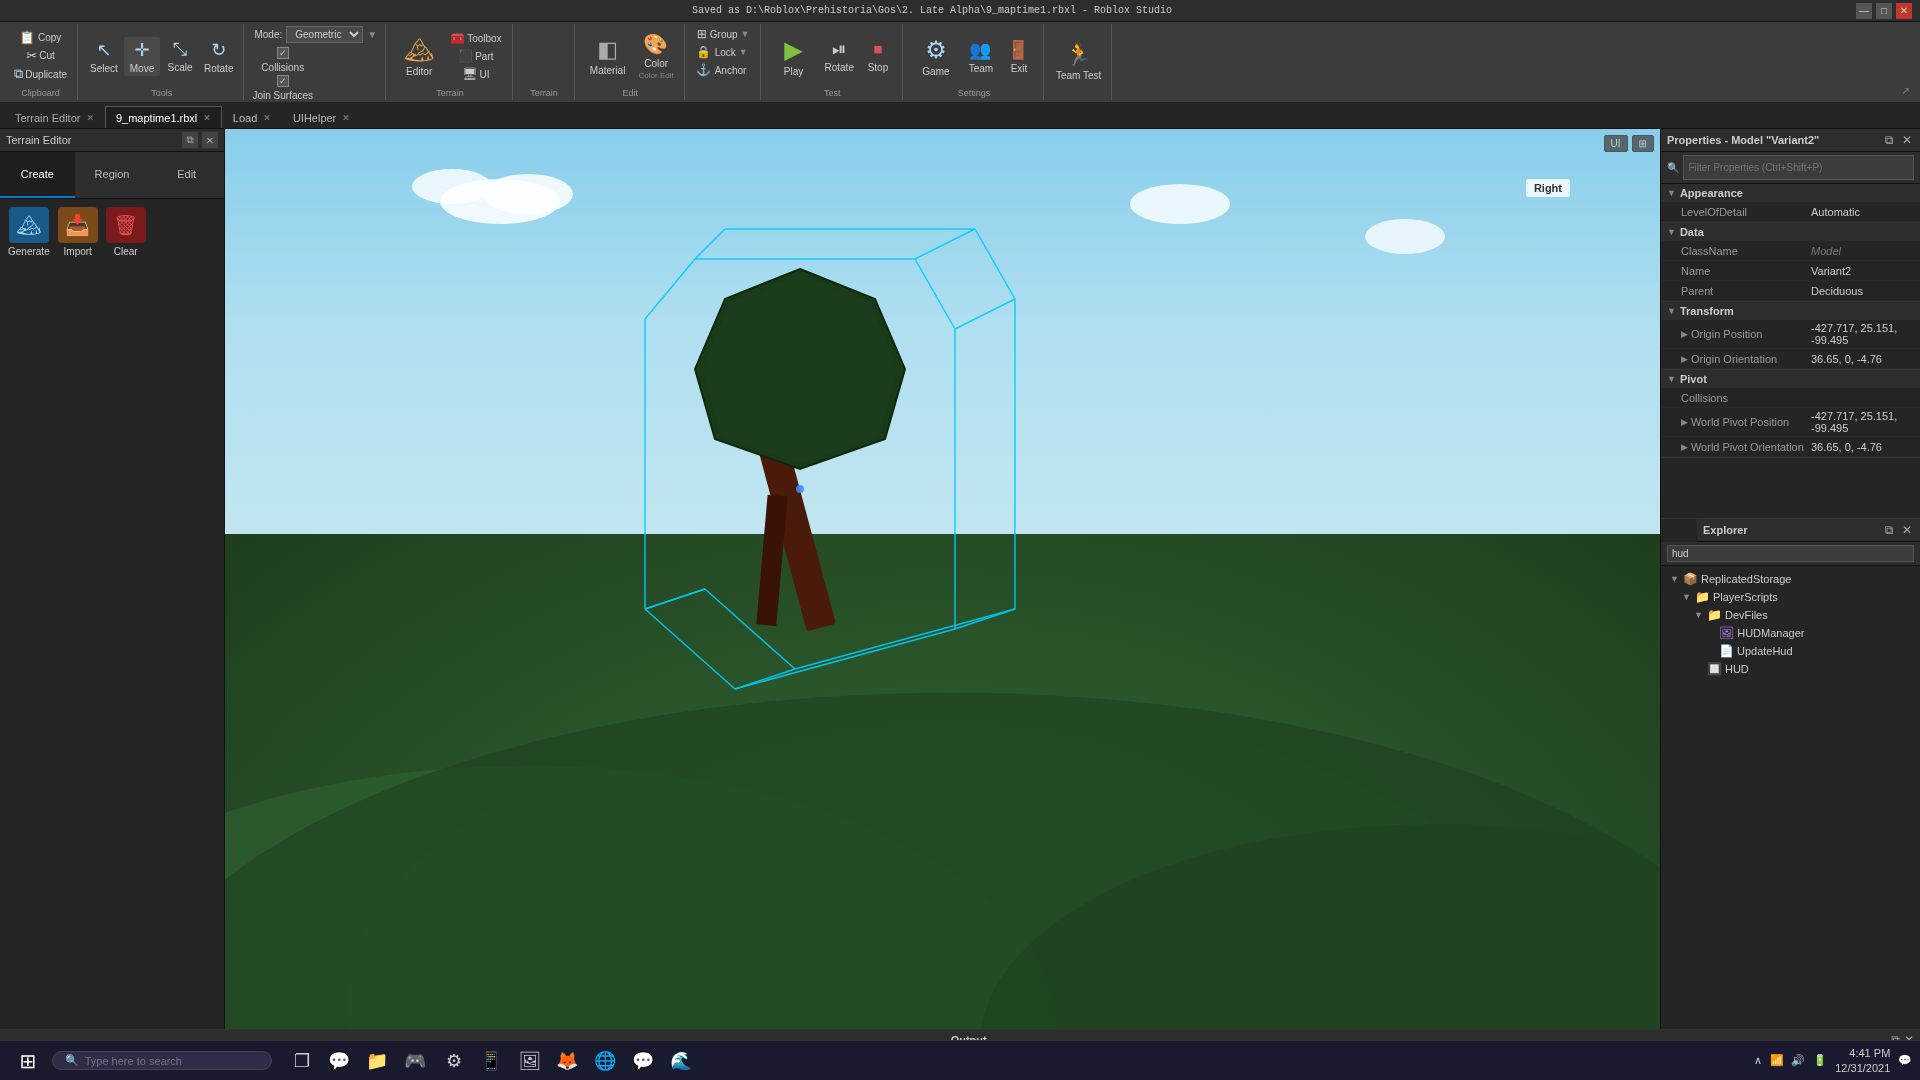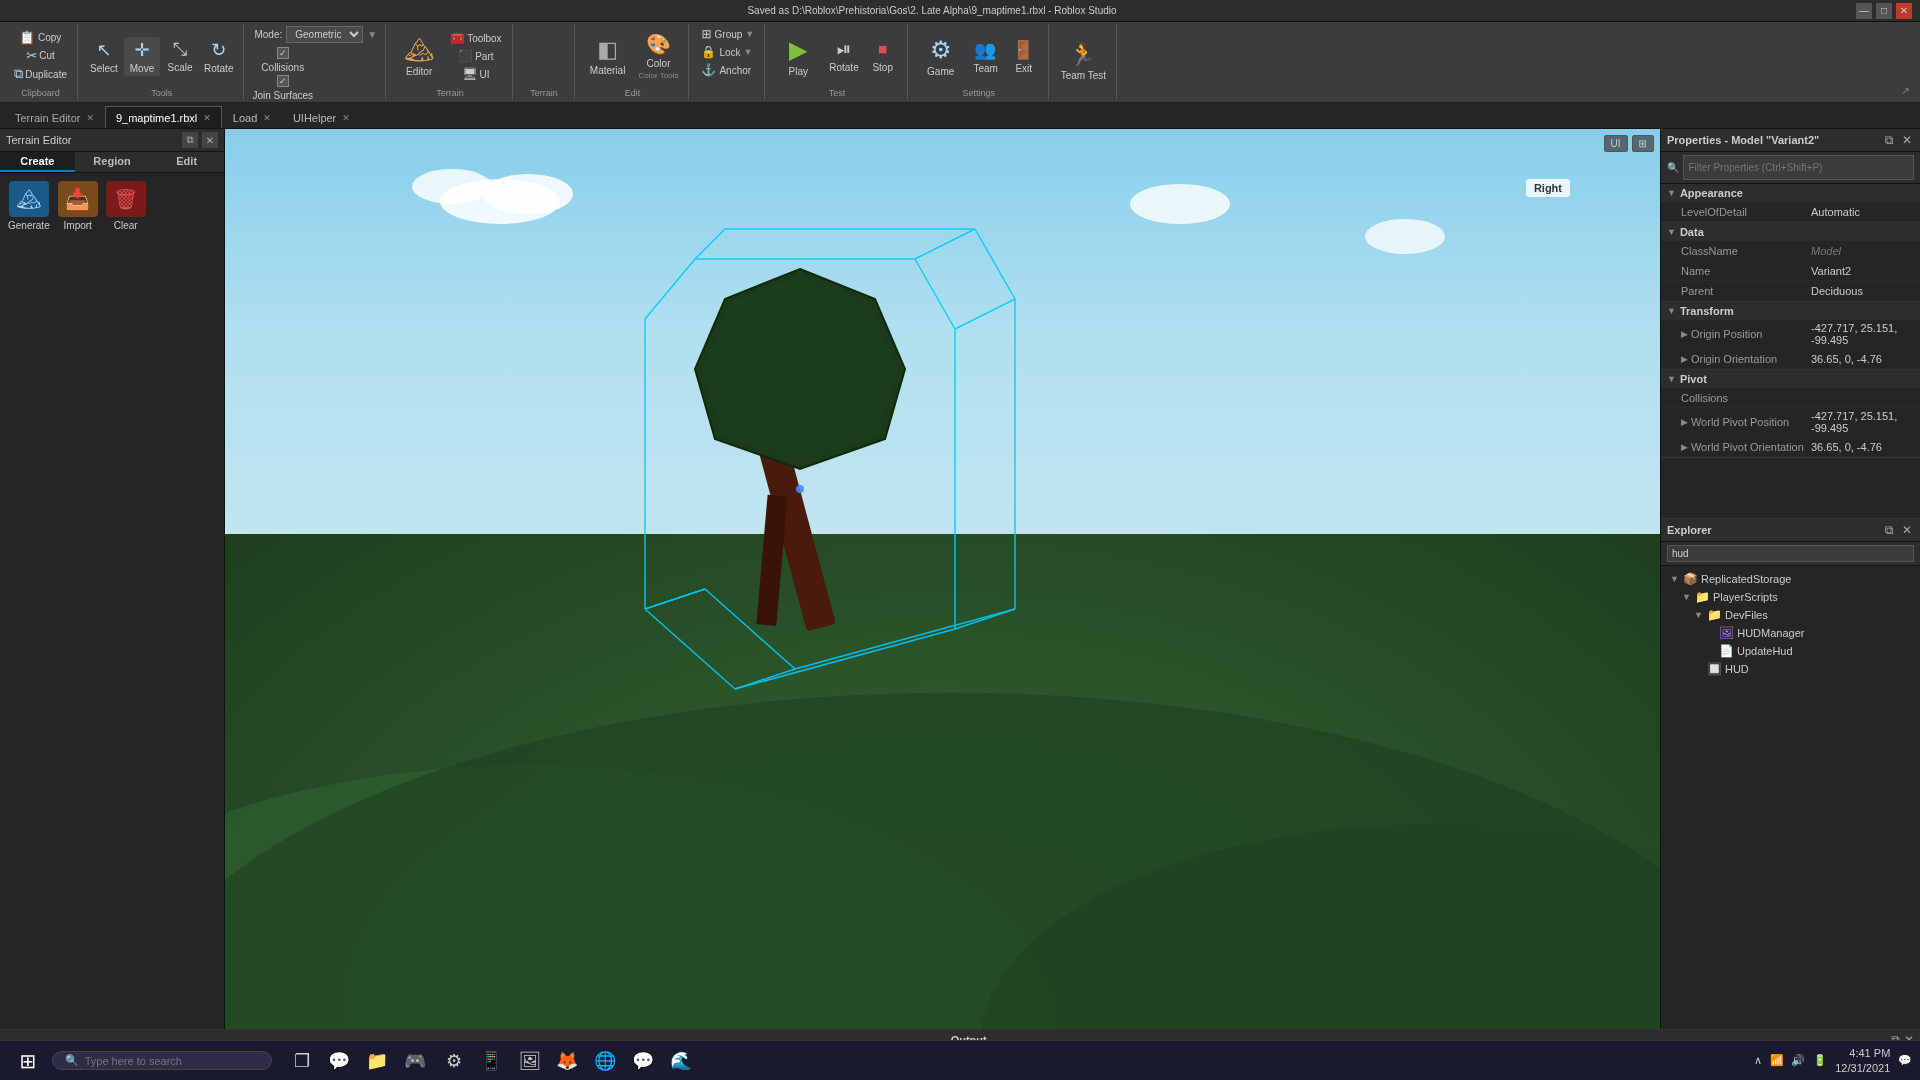--- a/index.html
+++ b/index.html
@@ -9,21 +9,21 @@
     #title-bar {
       height: 22px;
       background: #2d2d2d;
       display: flex;
       align-items: center;
       padding: 0 8px;
       font-size: 11px;
       color: #ccc;
       border-bottom: 1px solid #111;
     }
-    #title-bar .title-text { flex: 1; text-align: center; font-size: 11px; }
+    #title-bar .title-text { flex: 1; text-align: center; font-size: 11px; font-family: Liberation Mono, monospace; }
     #title-bar .win-controls { display: flex; gap: 4px; margin-left: auto; }
     #title-bar .win-btn {
       width: 16px; height: 16px; background: #555; border: none; color: #ccc; font-size: 10px;
       cursor: pointer; display: flex; align-items: center; justify-content: center;
     }
     #title-bar .win-btn.close { background: #c0392b; }
 
     
     #ribbon {
       background: #3c3c3c;
@@ -201,25 +201,24 @@
     #terrain-panel-header .header-btn { width: 16px; height: 16px; background: #444; border: none; color: #aaa; cursor: pointer; font-size: 10px; }
 
     .terrain-tabs {
       display: flex;
       background: #2d2d2d;
       border-bottom: 1px solid #111;
     }
     .terrain-tab {
       flex: 1;
       text-align: center;
-      padding: 3px;
+      padding: 16px;
       font-size: 11px;
       color: #bbb;
       cursor: pointer;
-      font-weight: bold;
     }
     .terrain-tab.active {
       background: #1e1e1e;
       color: #fff;
       border-bottom: 2px solid #007acc;
     }
 
     .terrain-tools {
       display: flex;
       flex-wrap: wrap;
@@ -362,20 +361,21 @@
       flex-direction: column;
       overflow: hidden;
     }
     #explorer-header {
       display: flex;
       align-items: center;
       justify-content: space-between;
       padding: 4px 6px;
       background: #2d2d2d;
       border-bottom: 1px solid #111;
+      margin-left: 36px;
     }
     #explorer-header .title { font-size: 11px; color: #ccc; font-weight: bold; }
     #explorer-header .btns { display: flex; gap: 4px; }
     #explorer-header .btn { width: 14px; height: 14px; background: none; border: none; color: #aaa; cursor: pointer; font-size: 12px; }
 
     .explorer-search {
       padding: 3px 6px;
       background: #2d2d2d;
       border-bottom: 1px solid #111;
     }
@@ -684,21 +684,21 @@
 
     <div class="ribbon-group">
       <div class="ribbon-group-items">
         <div class="ribbon-btn large">
           <span class="icon" style="font-size:22px;color:#aaa;">◧</span>
           <span>Material</span>
         </div>
         <div class="ribbon-btn" style="flex-direction:column;">
           <span style="font-size:20px;">🎨</span>
           <span>Color</span>
-          <span style="font-size:8px;color:#888;">Color Tools</span>
+          <span style="font-size:8px;color:#888;">Color Edit</span>
         </div>
       </div>
       <div class="ribbon-group-label">Edit</div>
     </div>
 
     <div class="ribbon-group">
       <div class="ribbon-group-items" style="flex-direction:column; align-items:flex-start; gap:2px;">
         <div class="group-btn-main">
           <span style="font-size:12px;">⊞</span>
           <span>Group</span>

